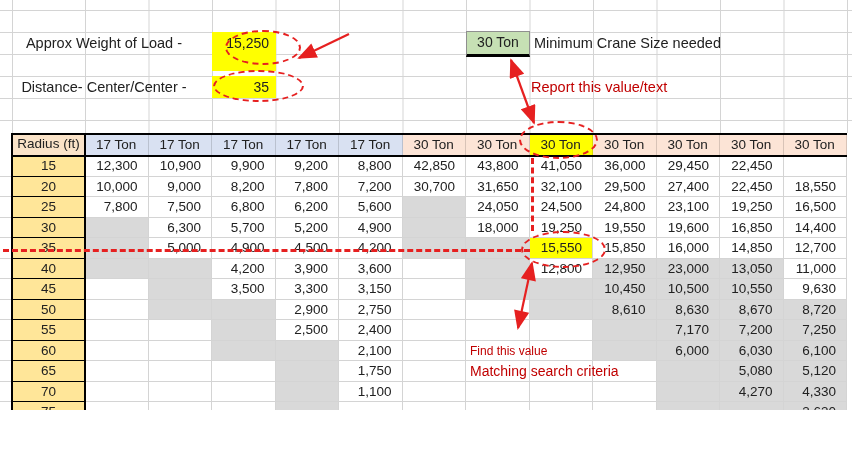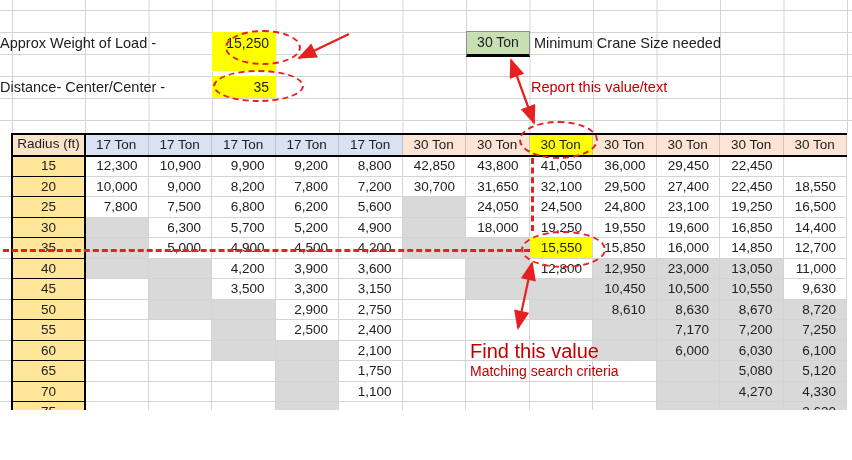--- a/index.html
+++ b/index.html
@@ -10,21 +10,21 @@
   .topgrid{position:absolute;left:0;top:0;width:853px;height:133px;
            background-image:linear-gradient(to bottom,#d4d4d4 0 1px,transparent 1px);
            background-size:100% 22px;background-position:0 10px;}
   .vcols{position:absolute;left:85px;top:0;width:768px;height:133px;
          background-image:linear-gradient(to right,#d4d4d4 0 1px,transparent 1px);
          background-size:63.5px 100%;}
   .vline12{position:absolute;left:12px;top:0;width:1px;height:133px;background:#d4d4d4;}
 
   
   .lbl{position:absolute;font-size:14.5px;line-height:22px;white-space:nowrap;}
-  .lbl.right{text-align:left;}
+  .lbl.right{text-align:center;}
   .red{color:#c00000;}
   #lbl-weight{left:0;top:32px;width:208px;height:22px;}
   #lbl-distance{left:0;top:76px;width:208px;height:22px;}
   .ycell{position:absolute;background:#ffff00;font-size:14px;line-height:22px;
          text-align:right;padding-right:7px;box-sizing:border-box;}
   #cell-weight{left:212px;top:32px;width:64px;height:39px;}
   #cell-distance{left:212px;top:76px;width:64px;height:22px;}
   #lbl-search{left:343px;top:11px;}
   #cell-crane{position:absolute;left:466px;top:31px;width:64px;height:26px;box-sizing:border-box;
               background:#c6e0b4;border:1px solid #8f8f8f;border-bottom:3px solid #000;
@@ -56,21 +56,21 @@
   #l-radR{left:84px;top:0;width:2px;height:277px;}
 
   
   .dashellipse{position:absolute;border:2px dashed #e62020;border-radius:50%;}
   #el-weight{left:225px;top:30px;width:72px;height:31px;}
   #el-distance{left:213px;top:70px;width:87px;height:28px;}
   #el-header30{left:519px;top:121px;width:75px;height:34px;}
   #el-15550{left:521px;top:231px;width:81px;height:33px;}
   #dash-h{position:absolute;left:3px;top:249px;width:527px;height:0;border-top:3px dashed #e62020;}
   #dash-v{position:absolute;left:531px;top:158px;width:0;height:73px;border-left:3px dashed #e62020;}
-  #lbl-find1{left:470px;top:340px;font-size:20px;}
+  #lbl-find1{left:470px;top:340px;font-size:12px;}
   #lbl-find2{left:470px;top:360px;font-size:14px;}
   #arrows{position:absolute;left:0;top:0;pointer-events:none;}
 </style>
 </head>
 <body>
 
 <div class="screen">
 
   <div class="topgrid">
     <div class="vline12"></div>

